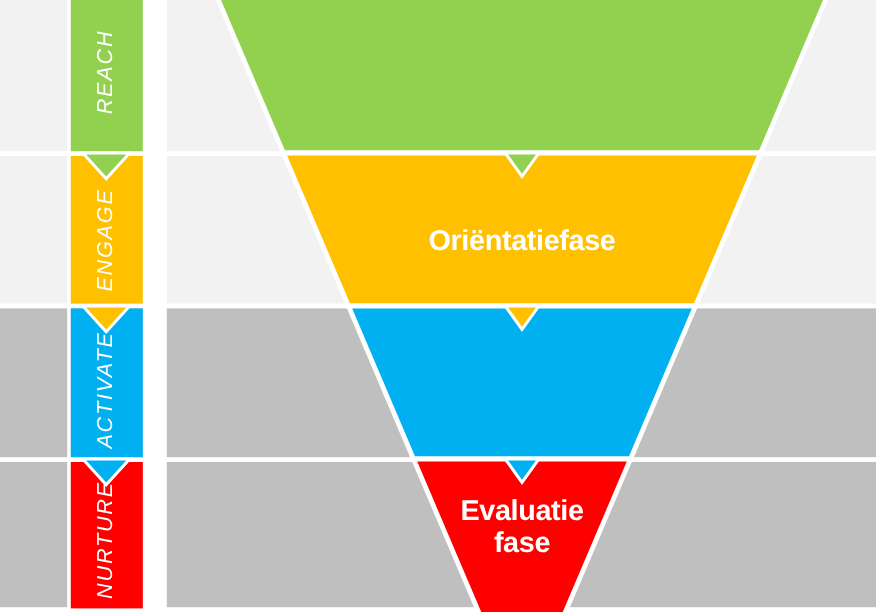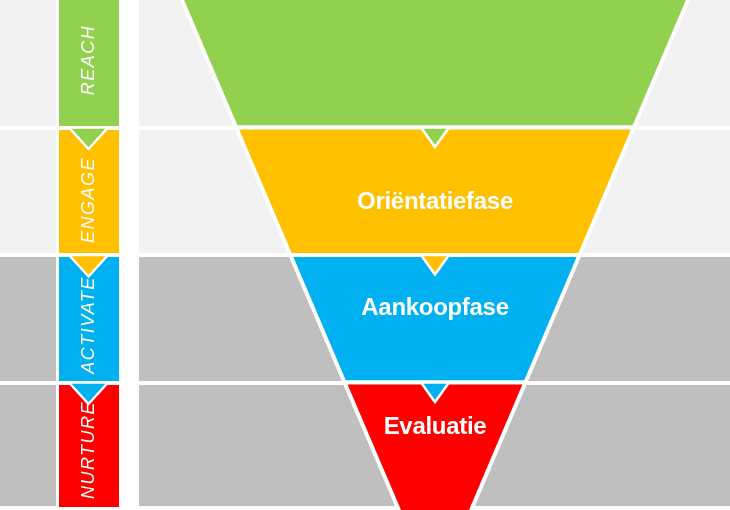--- a/index.html
+++ b/index.html
@@ -92,18 +92,18 @@
     <polygon points="69,255 108,255 88.5,276.5" stroke="#ffffff" stroke-width="2.5" fill="#FFC000"></polygon>
     <polygon points="69,382.5 108,382.5 88.5,404" stroke="#ffffff" stroke-width="2.5" fill="#00B0F0"></polygon>
   </svg>
 
   <div class="sbar-label l1">REACH</div>
   <div class="sbar-label l2">ENGAGE</div>
   <div class="sbar-label l3">ACTIVATE</div>
   <div class="sbar-label l4">NURTURE</div>
 
   <div class="fun-label f2">Oriëntatiefase</div>
-  <div class="fun-label f3">Aankoopfase</div>
   <div class="fun-label f4">
     <div>Evaluatie</div>
+    <div>fase</div>
   </div>
 
 </div>
 
 </body></html>

